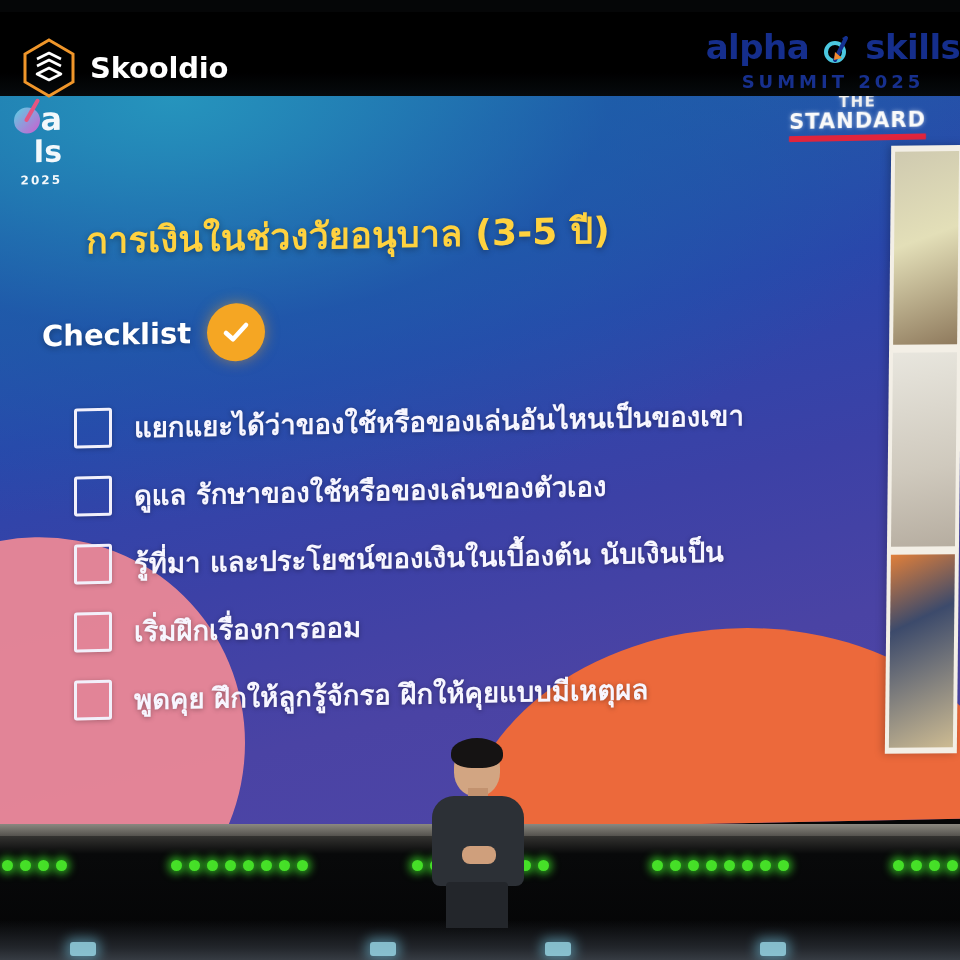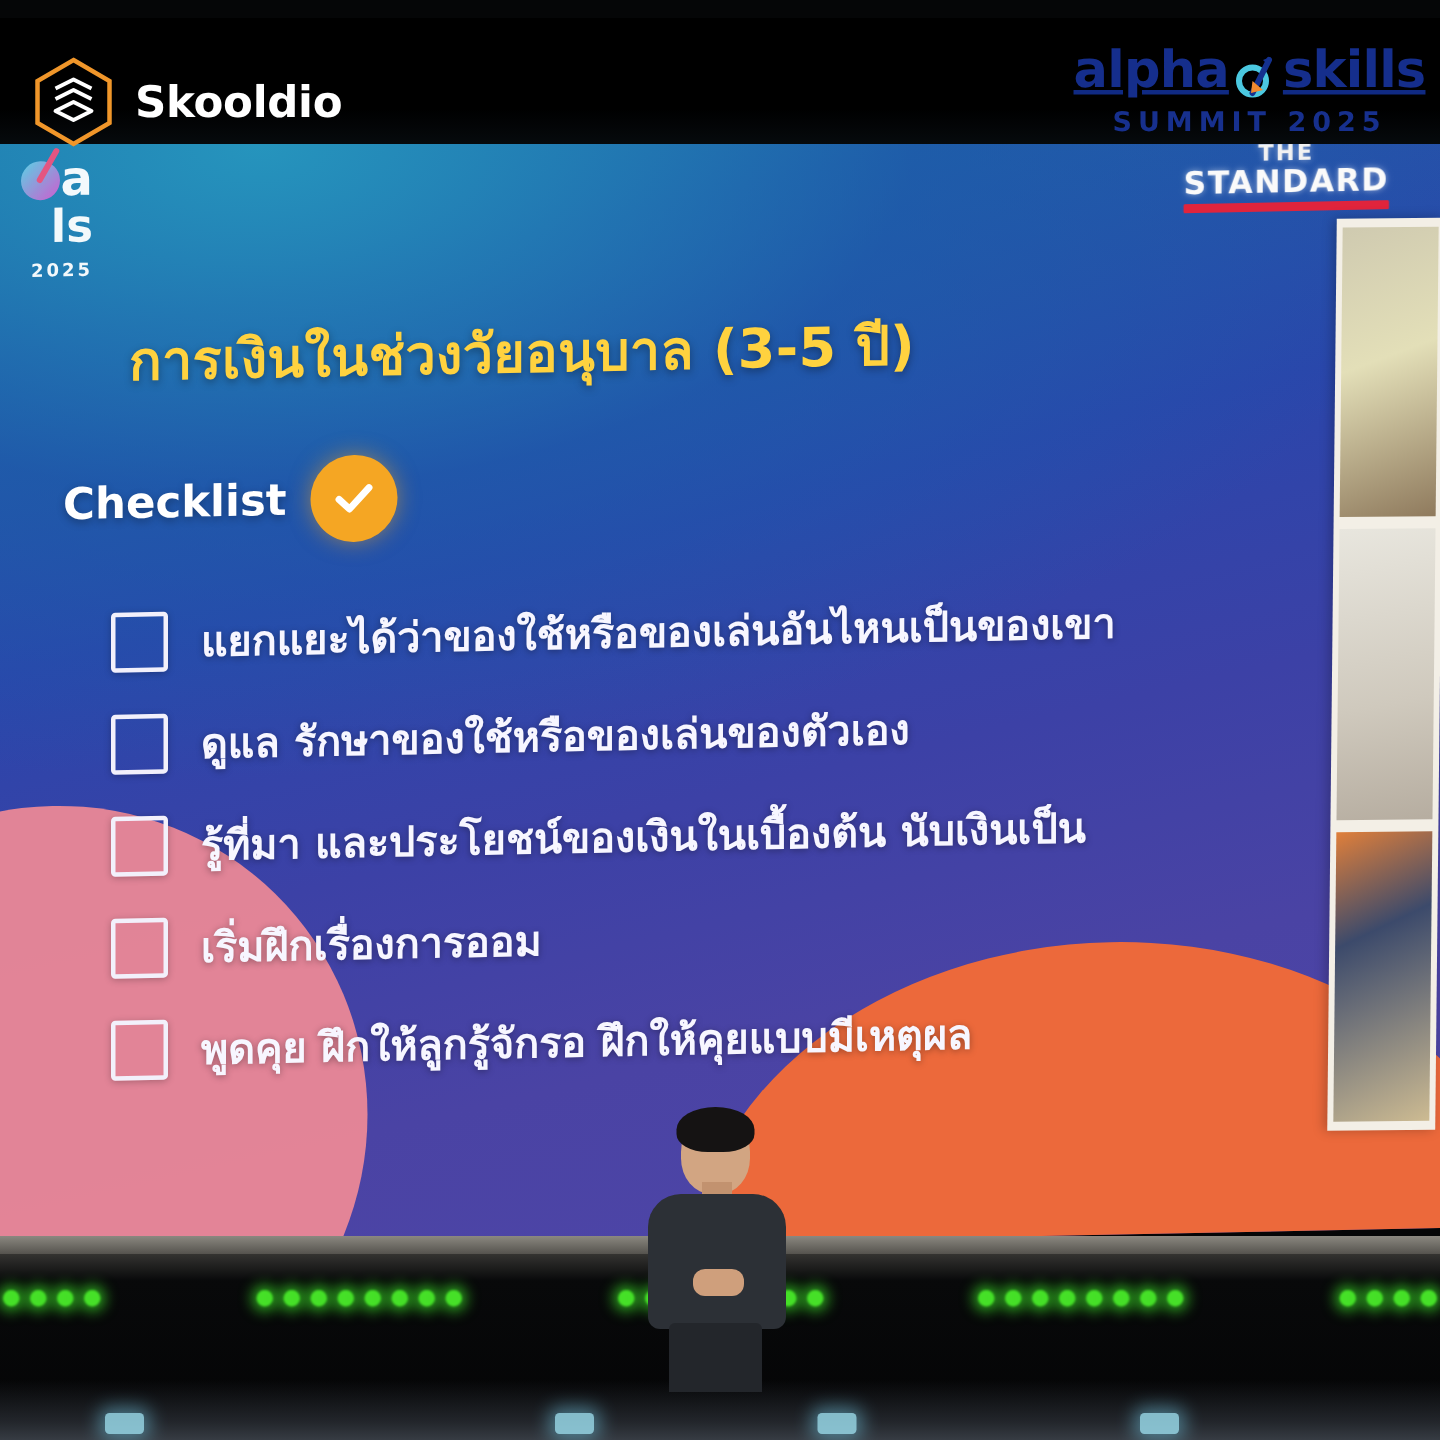--- a/index.html
+++ b/index.html
@@ -15,21 +15,21 @@
     z-index:40;
     margin-top:12px;
   }
   .brand { position:absolute; left:22px; top:26px; display:flex; align-items:center; gap:14px; }
   .hexlogo { position:relative; width:54px; height:60px; }
   .hexlogo svg { display:block; }
   .brandtext { color:#fff; font-size:29px; font-weight:700; letter-spacing:-0.2px; }
 
   .alphalogo { position:absolute; right:22px; top:18px; text-align:center; width:210px; }
   .alphaline { font-size:34px; font-weight:800; color:#102a83; letter-spacing:-0.5px; line-height:1;
-               display:flex; align-items:flex-end; justify-content:center; gap:3px;text-decoration:underline; }
+               display:flex; align-items:center; justify-content:center; gap:13px; }
   .alphaline .seg { color:#152e8c; }
   .ao { position:relative; display:inline-block; width:30px; height:30px; }
   .summit { margin-top:7px; font-size:18px; font-weight:700; letter-spacing:4px; color:#17308e; }
 
   
   #screen {
     position:absolute; left:0; top:86px; width:960px; height:752px;
     background:
       radial-gradient(120% 80% at 18% 2%, rgba(38,150,190,0.95) 0%, rgba(26,96,170,0.55) 38%, rgba(0,0,0,0) 70%),
       linear-gradient(168deg,#1f7fa8 0%, #2358a8 16%, #2a46ab 38%, #3c41a6 58%, #4a43a4 76%, #4f46a8 100%);

